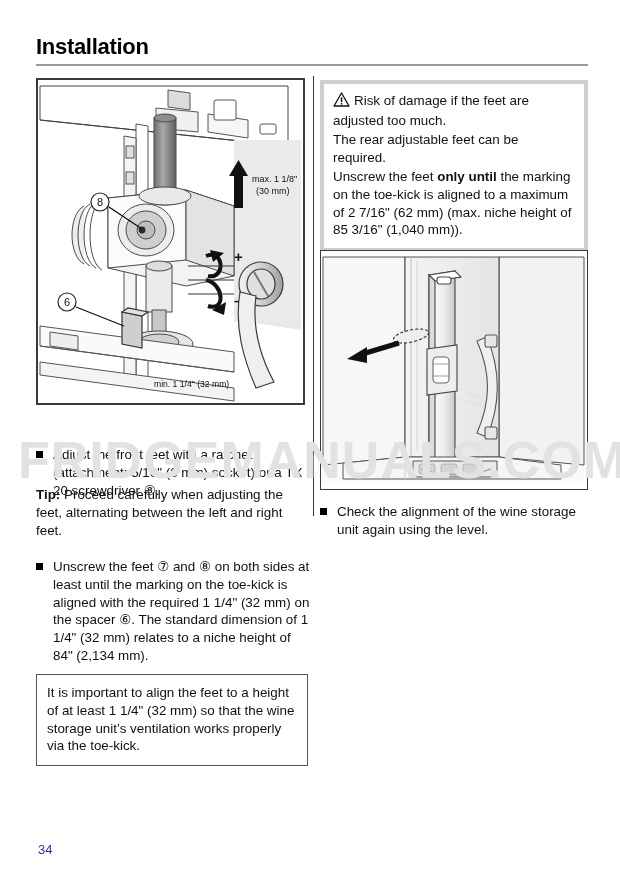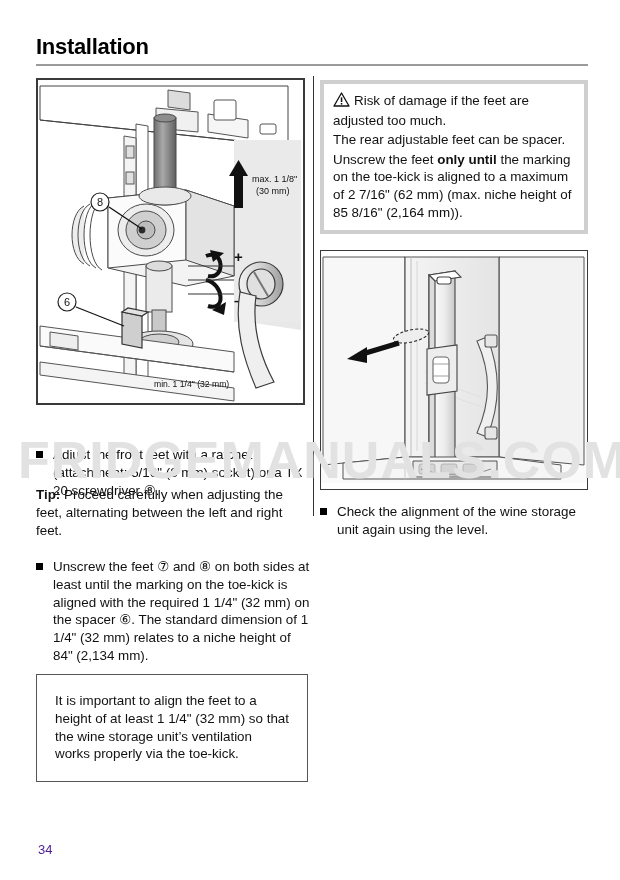--- a/index.html
+++ b/index.html
@@ -154,21 +154,21 @@
     left: 36px;
     top: 674px;
     width: 272px;
     box-sizing: border-box;
     border: 1.2px solid #555;
     background: #fff;
     padding: 9px 10px 10px 10px;
     font-size: 13.4px;
     line-height: 17.8px;
   }
-  .note-box p { margin: 8px; }
+  .note-box p { margin: 0; }
 
   
   #bullet-check-alignment { left: 320px; top: 503px; width: 266px; }
 
   
   .page-number {
     position: absolute;
     left: 38px;
     top: 842px;
     font-size: 13px;
@@ -328,22 +328,22 @@
   <div class="warning-box">
     <p>
       <span class="warn-tri">
         <svg width="17" height="15" viewBox="0 0 17 15" xmlns="http://www.w3.org/2000/svg">
           <path d="M8.5 1 L16 14 L1 14 Z" fill="none" stroke="#111" stroke-width="1.3" stroke-linejoin="round"></path>
           <rect x="7.8" y="5.4" width="1.5" height="4.6" fill="#111"></rect>
           <rect x="7.8" y="11" width="1.5" height="1.6" fill="#111"></rect>
         </svg>
       </span><span>Risk of damage if the feet are adjusted too much.</span>
     </p>
-    <p>The rear adjustable feet can be spacer.</p>
-    <p><span>Unscrew the feet </span><b>only until</b><span> the marking on the toe-kick is aligned to a maximum of 2 7/16" (62 mm) (max. niche height of 85 8/16" (2,164 mm)).</span></p>
+    <p>The rear adjustable feet can be required.</p>
+    <p><span>Unscrew the feet </span><b>only until</b><span> the marking on the toe-kick is aligned to a maximum of 2 7/16" (62 mm) (max. niche height of 85 3/16" (1,040 mm)).</span></p>
   </div>
 
   <div class="fig2">
     <svg width="265" height="237" viewBox="0 0 265 237" xmlns="http://www.w3.org/2000/svg">
       <defs>
         <linearGradient id="gdoor" x1="0" y1="0" x2="1" y2="0">
           <stop offset="0" stop-color="#f4f4f4"></stop>
           <stop offset="1" stop-color="#e4e4e4"></stop>
         </linearGradient>
         <linearGradient id="glvl" x1="0" y1="0" x2="1" y2="0">

